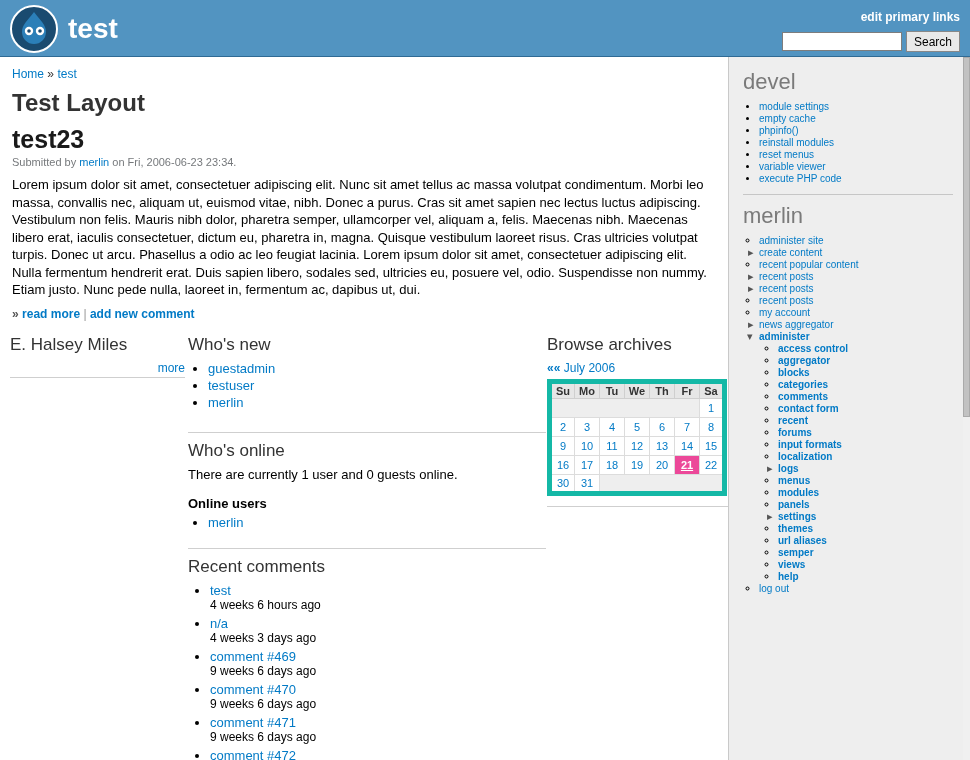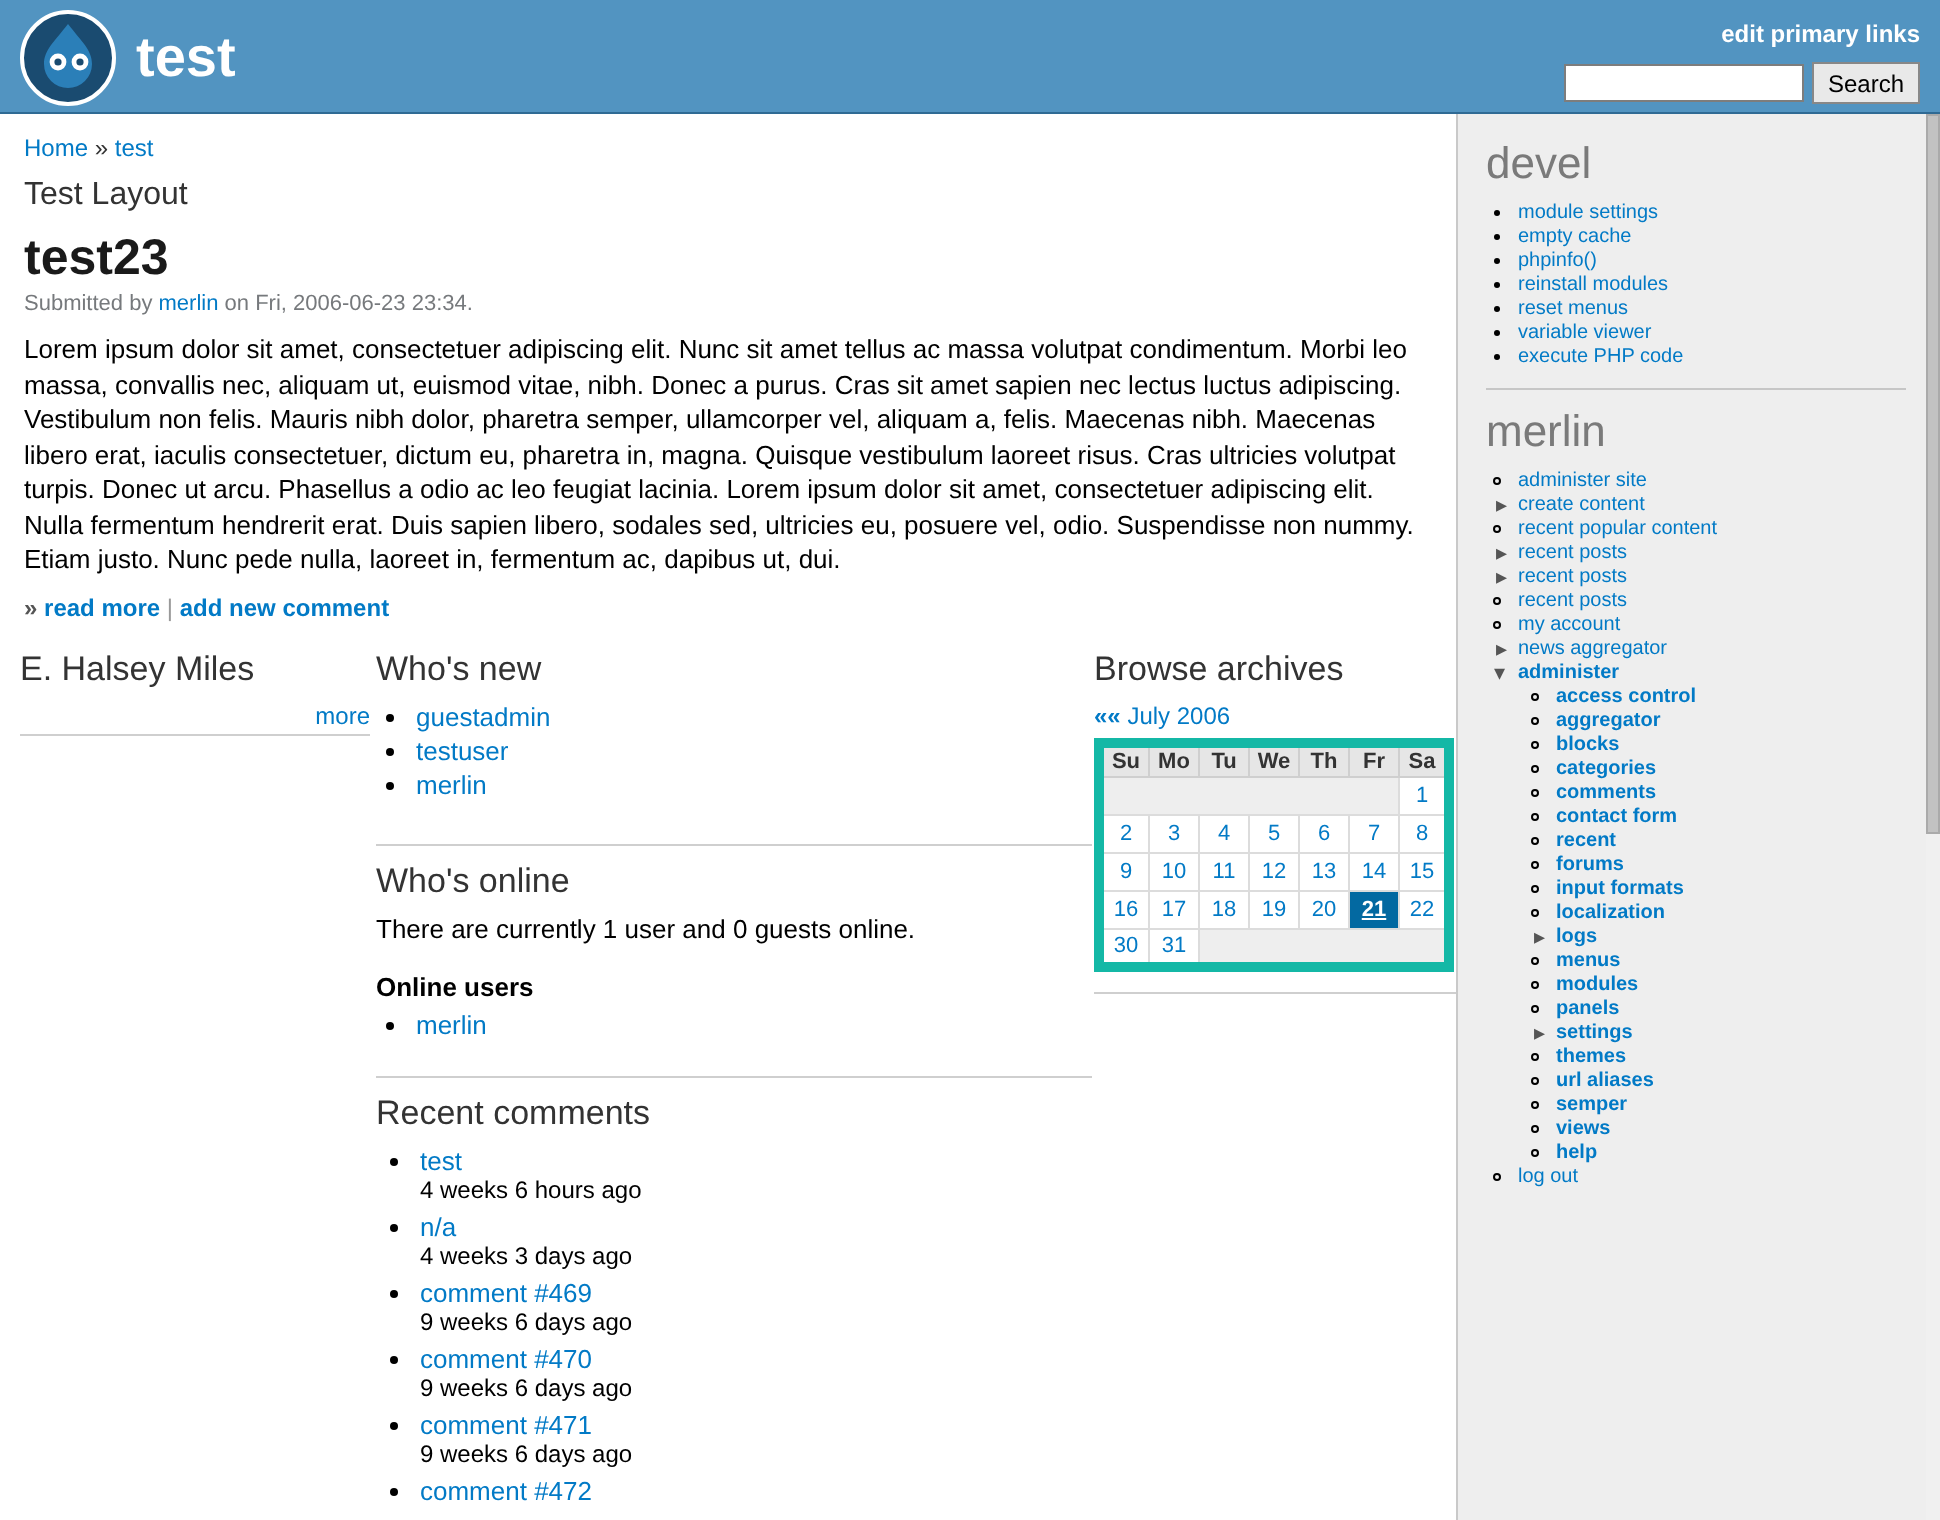--- a/index.html
+++ b/index.html
@@ -102,22 +102,22 @@
     width: 7px;
     height: 360px;
     background: #c2c2c2;
     border: 1px solid #aaa;
   }
 
   
   #breadcrumb { font-size: 12px; margin: 2px 0 8px 2px; }
   #breadcrumb .sep { color: #333; }
   #page-title {
-    font-size: 16px;
-    font-weight: normal;
+    font-size: 24px;
+    font-weight: bold;
     color: #333;
     margin: 0 0 8px 2px;
   }
   #node-title {
     font-size: 25px;
     font-weight: bold;
     color: #1a1a1a;
     margin: 0 0 2px 2px;
   }
   #submitted {
@@ -207,21 +207,21 @@
   }
   table.calendar td {
     width: 25px;
     height: 19px;
     border: 1px solid #dcdcdc;
     text-align: center;
     color: #027ac6;
   }
   table.calendar td.empty { background: #eeeeee; border: 1px solid #dcdcdc; }
   table.calendar td.today {
-    background: #0369a1;
+    background: #ec4899;
     color: #fff;
     font-weight: bold;
     text-decoration: underline;
   }
 
   
   .side-title {
     font-size: 22px;
     color: #7a7a7a;
     font-weight: normal;

